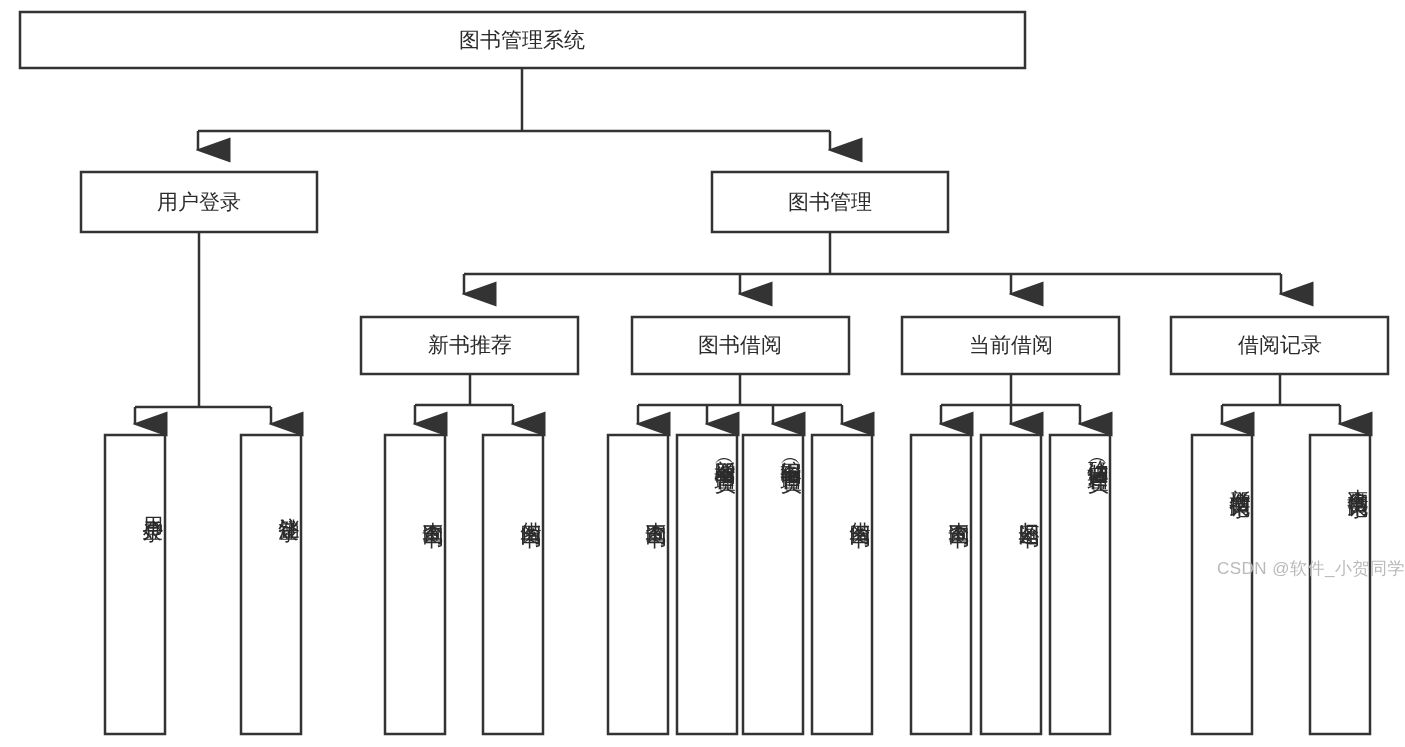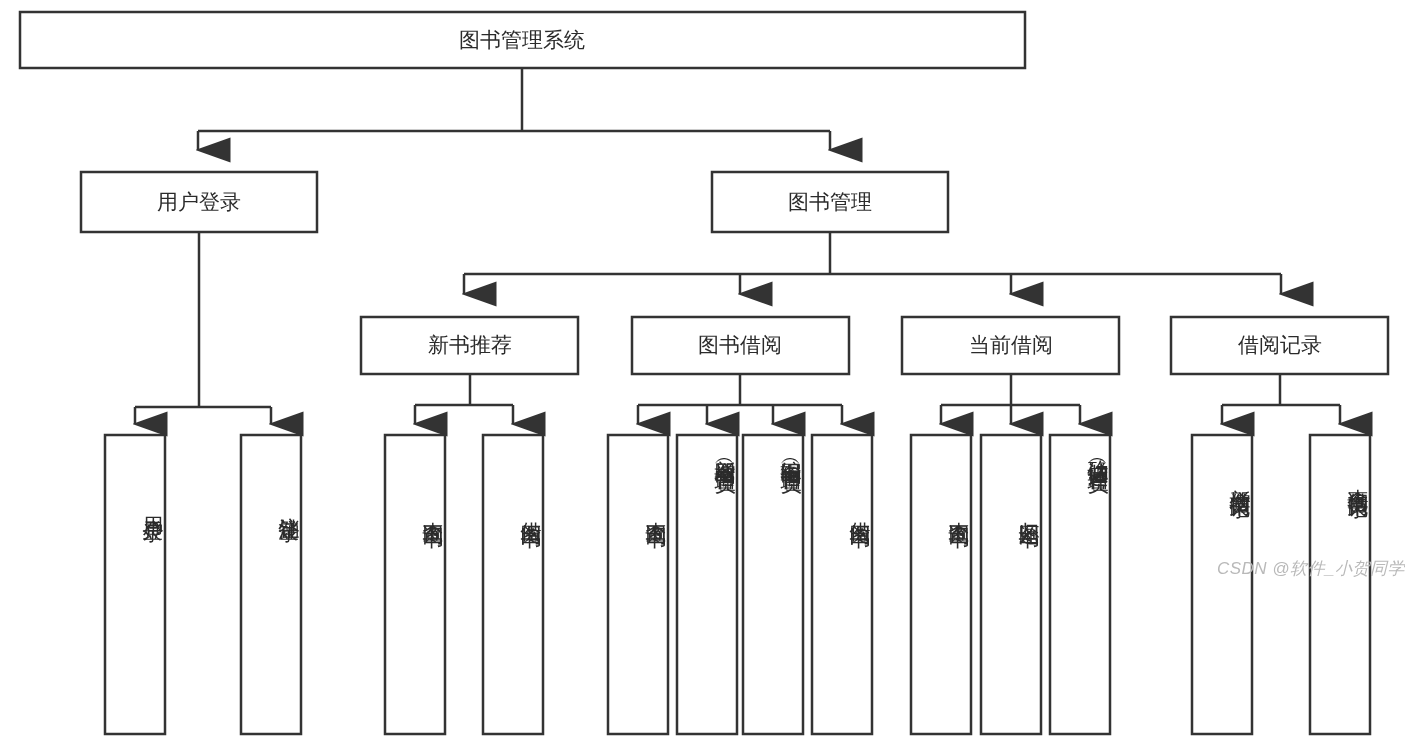--- a/index.html
+++ b/index.html
@@ -63,21 +63,20 @@
   }
   .watermark {
     position: absolute;
     right: 8px;
     bottom: 4px;
     font-family: "Liberation Sans", "DejaVu Sans", sans-serif;
     font-size: 17px;
     color: #b9b9b9;
     letter-spacing: 0.5px;
     white-space: nowrap;
-    font-style: italic;
   }
 </style>
 </head>
 <body>
 
 <div id="diagram-root">
 
   <svg class="diagram-svg" viewBox="0 0 1405 747" xmlns="http://www.w3.org/2000/svg">
 
     <defs>

